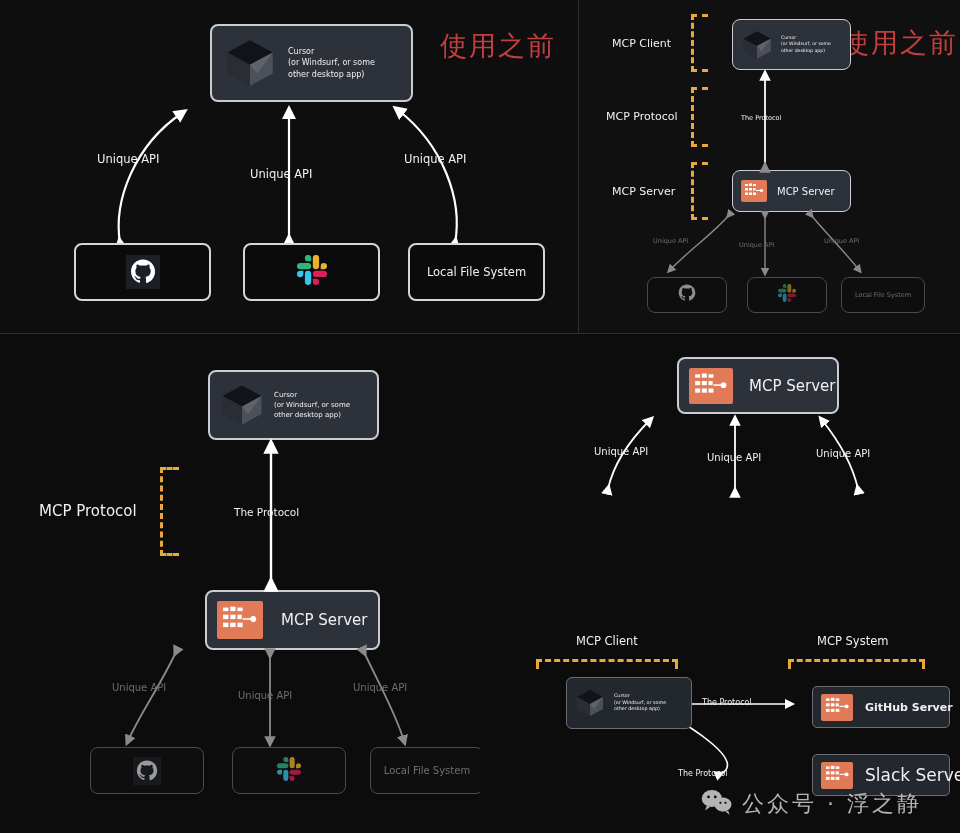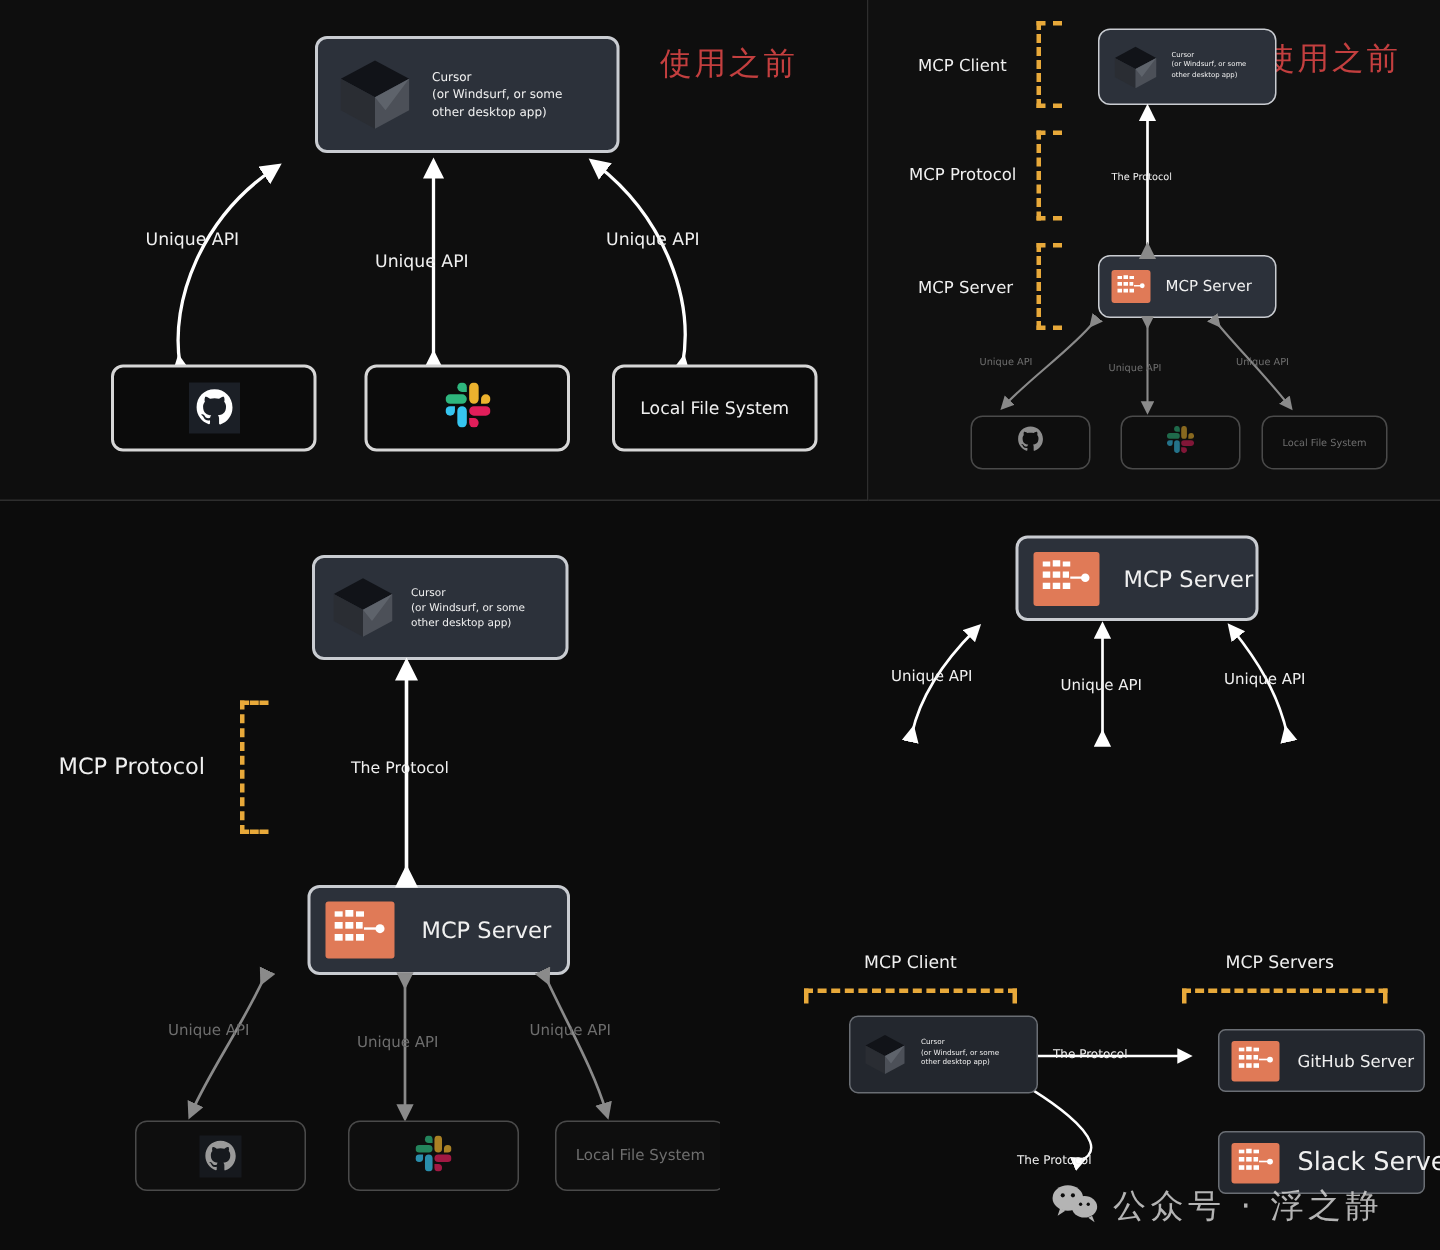--- a/index.html
+++ b/index.html
@@ -48,21 +48,21 @@
   .alabel{position:absolute;white-space:nowrap;font-family:"DejaVu Sans",sans-serif;}
 
   
   .brk{position:absolute;box-sizing:border-box;}
   .brk.vert{border-left:3px dashed #e8a93a;border-top:3px dashed #e8a93a;border-bottom:3px dashed #e8a93a;}
   .brk.horiz{border-top:3px dashed #e8a93a;border-left:3px dashed #e8a93a;border-right:3px dashed #e8a93a;}
 
   svg.wires{position:absolute;left:0;top:0;overflow:visible;pointer-events:none;}
 
   .cn-title{position:absolute;font-family:"DejaVu Sans",sans-serif;
-            color:#c33f3f;font-size:21px;letter-spacing:2px;}
+            color:#c33f3f;font-size:27px;letter-spacing:2px;}
 
   
   .wm{position:absolute;display:flex;align-items:center;gap:8px;opacity:.82;}
   .wm .wmtxt{font-family:"DejaVu Sans",sans-serif;font-size:22px;color:#d9d9d9;letter-spacing:3px;}
 </style>
 </head>
 <body>
 
 <div class="stage">
 
@@ -359,21 +359,21 @@
       <line x1="195" y1="370" x2="310" y2="370" stroke="#ffffff" stroke-width="1.6" marker-start="url(#ahw4)" marker-end="url(#ahw4)"></line>
 
       <path d="M240,440 C268,428 210,392 186,380" stroke="#ffffff" stroke-width="1.6" fill="none" marker-start="url(#ahw4)" marker-end="url(#ahw4)"></path>
     </svg>
 
     <div class="alabel lbl" style="left:114px;top:112px;font-size:10px;">Unique API</div>
     <div class="alabel lbl" style="left:227px;top:118px;font-size:10px;">Unique API</div>
     <div class="alabel lbl" style="left:336px;top:114px;font-size:10px;">Unique API</div>
 
     <div class="alabel lbl" style="left:96px;top:300px;font-size:11.5px;">MCP Client</div>
-    <div class="alabel lbl" style="left:337px;top:300px;font-size:11.5px;">MCP Servers</div>
+    <div class="alabel lbl" style="left:337px;top:300px;font-size:11.5px;">MCP System</div>
 
     <div class="brk horiz" style="left:56px;top:325px;width:142px;height:10px;"></div>
     <div class="brk horiz" style="left:308px;top:325px;width:137px;height:10px;"></div>
 
     <div class="box dimdark" style="left:64px;top:343px;width:126px;height:52px;padding:0 7px;border-radius:6px;">
       <span class="cube">
         <svg width="32" height="32" viewBox="0 0 64 64">
           <polygon points="32,6 58,20 32,34 6,20" fill="#111318"></polygon>
           <polygon points="6,20 32,34 32,58 6,44" fill="#2a2d33"></polygon>
           <polygon points="58,20 32,34 32,58 58,44" fill="#4c5058"></polygon>
@@ -383,21 +383,21 @@
       <span style="margin-left:8px;line-height:1.4;">
         <span class="lbl" style="font-size:4.8px;display:block;">Cursor</span>
         <span class="lbl" style="font-size:4.8px;display:block;">(or Windsurf, or some</span>
         <span class="lbl" style="font-size:4.8px;display:block;">other desktop app)</span>
       </span>
     </div>
 
     <div class="alabel lbl" style="left:222px;top:364px;font-size:8px;">The Protocol</div>
     <div class="alabel lbl" style="left:198px;top:435px;font-size:8px;">The Protocol</div>
 
-    <div class="box dimdark" style="left:310px;top:352px;width:138px;height:42px;padding:0 8px;border-radius:5px;">
+    <div class="box dimdark" style="left:310px;top:352px;width:138px;height:42px;padding:0 8px;border-radius:5px;font-weight:bold;">
       <span class="mcpicon" style="width:32px;height:27px;">
         <svg width="27" height="22" viewBox="0 0 44 36">
           <g fill="#ffffff">
             <rect x="3" y="4" width="6" height="4"></rect>
               <rect x="11" y="3" width="6" height="5"></rect>
             <rect x="19" y="4" width="6" height="4"></rect>
             <rect x="3" y="12" width="6" height="5"></rect>
               <rect x="11" y="12" width="6" height="5"></rect>
             <rect x="19" y="12" width="5" height="5"></rect>
             <rect x="3" y="21" width="6" height="5"></rect>

